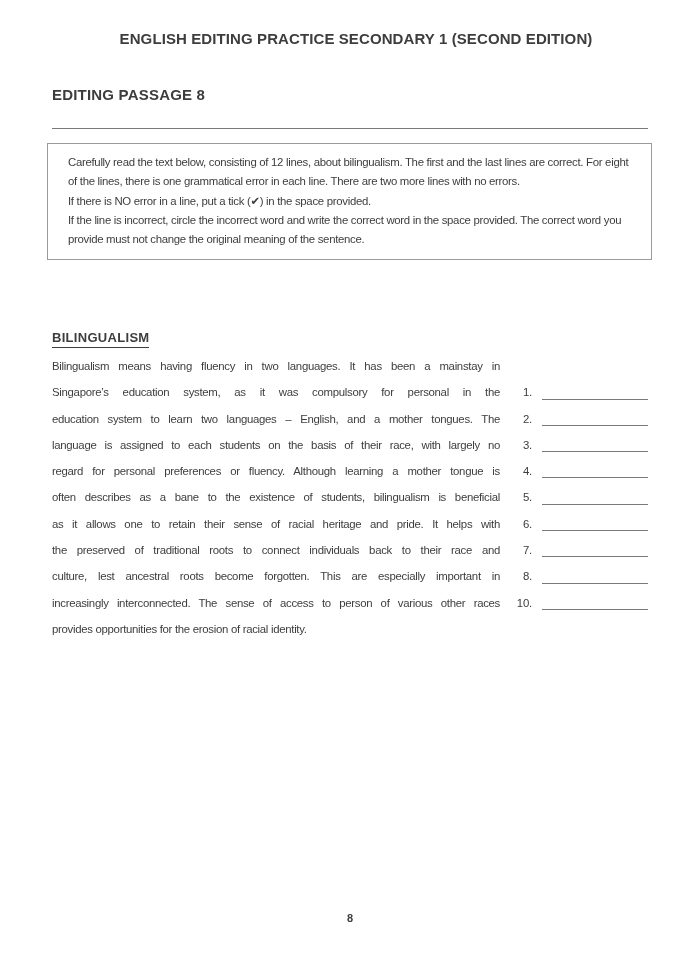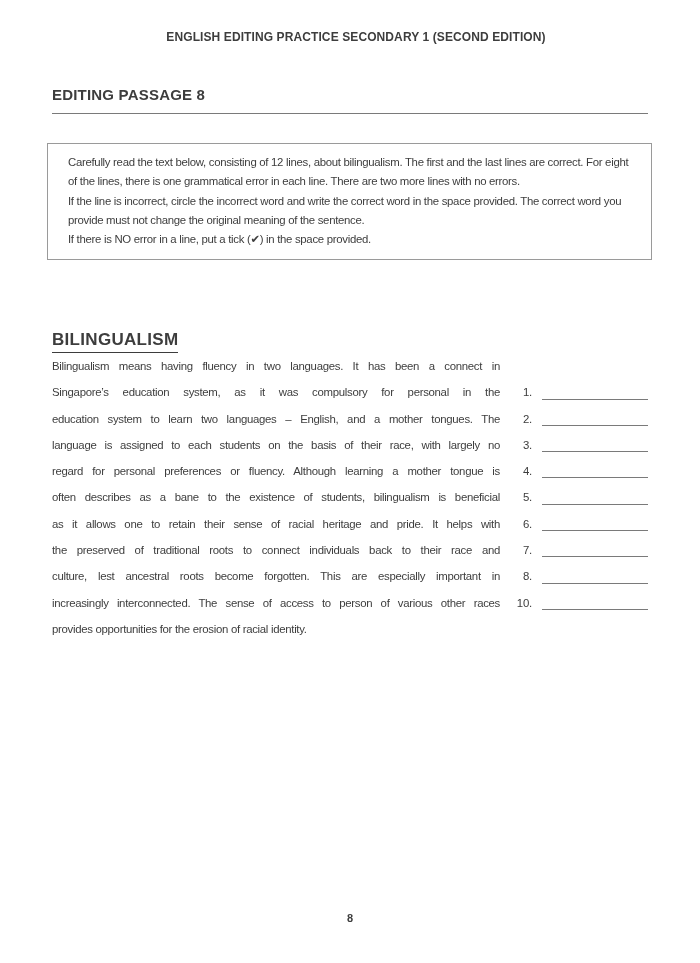--- a/index.html
+++ b/index.html
@@ -12,33 +12,33 @@
     color: var(--text, #3d3d3d);
     overflow: hidden;
   }
 
   .doc-header {
     position: absolute;
     top: 30px;
     left: 12px;
     right: 0;
     text-align: center;
-    font-size: 12px;
+    font-size: 15px;
     font-weight: bold;
     letter-spacing: 0.1px;
     color: var(--text, #3d3d3d);
   }
 
   .section-title-wrap {
     position: absolute;
     top: 86px;
     left: 52px;
     width: 596px;
     border-bottom: 1.5px solid var(--rule, #7a7a7a);
-    padding-bottom: 9px;
+    padding-bottom: 24px;
   }
   .section-title {
     font-size: 15px;
     font-weight: bold;
     letter-spacing: 0.2px;
     color: var(--text, #3d3d3d);
   }
 
   .instruction-box {
     position: absolute;
@@ -52,21 +52,21 @@
     letter-spacing: -0.3px;
     line-height: 19.3px;
     color: var(--text, #3d3d3d);
   }
   .instruction-box p { margin: 0; }
 
   .passage-title {
     position: absolute;
     top: 330px;
     left: 52px;
-    font-size: 17px;
+    font-size: 13px;
     font-weight: bold;
     letter-spacing: 0.3px;
     border-bottom: 1.6px solid var(--text, #3d3d3d);
     padding-bottom: 2px;
     color: var(--text, #3d3d3d);
     text-align: center;
   }
 
   .passage {
     position: absolute;
@@ -131,30 +131,30 @@
 <div class="page">
 
   <div class="doc-header">ENGLISH EDITING PRACTICE SECONDARY 1 (SECOND EDITION)</div>
 
   <div class="section-title-wrap">
     <span class="section-title">EDITING PASSAGE 8</span>
   </div>
 
   <div class="instruction-box">
     <p>Carefully read the text below, consisting of 12 lines, about bilingualism. The first and the last lines are correct. For eight of the lines, there is one grammatical error in each line. There are two more lines with no errors.</p>
+    <p>If there is NO error in a line, put a tick (✔) in the space provided.</p>
     <p>If the line is incorrect, circle the incorrect word and write the correct word in the space provided. The correct word you provide must not change the original meaning of the sentence.</p>
-    <p>If there is NO error in a line, put a tick (✔) in the space provided.</p>
   </div>
 
   <div class="passage-title">BILINGUALISM</div>
 
   <div class="passage">
 
     <div class="prow">
-      <div class="ptext">Bilingualism means having fluency in two languages. It has been a connect in</div>
+      <div class="ptext">Bilingualism means having fluency in two languages. It has been a mainstay in</div>
       <div class="pnum"></div>
       <div class="pblank" style="visibility: hidden;"></div>
     </div>
 
     <div class="prow">
       <div class="ptext">Singapore’s education system, as it was compulsory for personal in the</div>
       <div class="pnum">1.</div>
       <div class="pblank"></div>
     </div>
 

